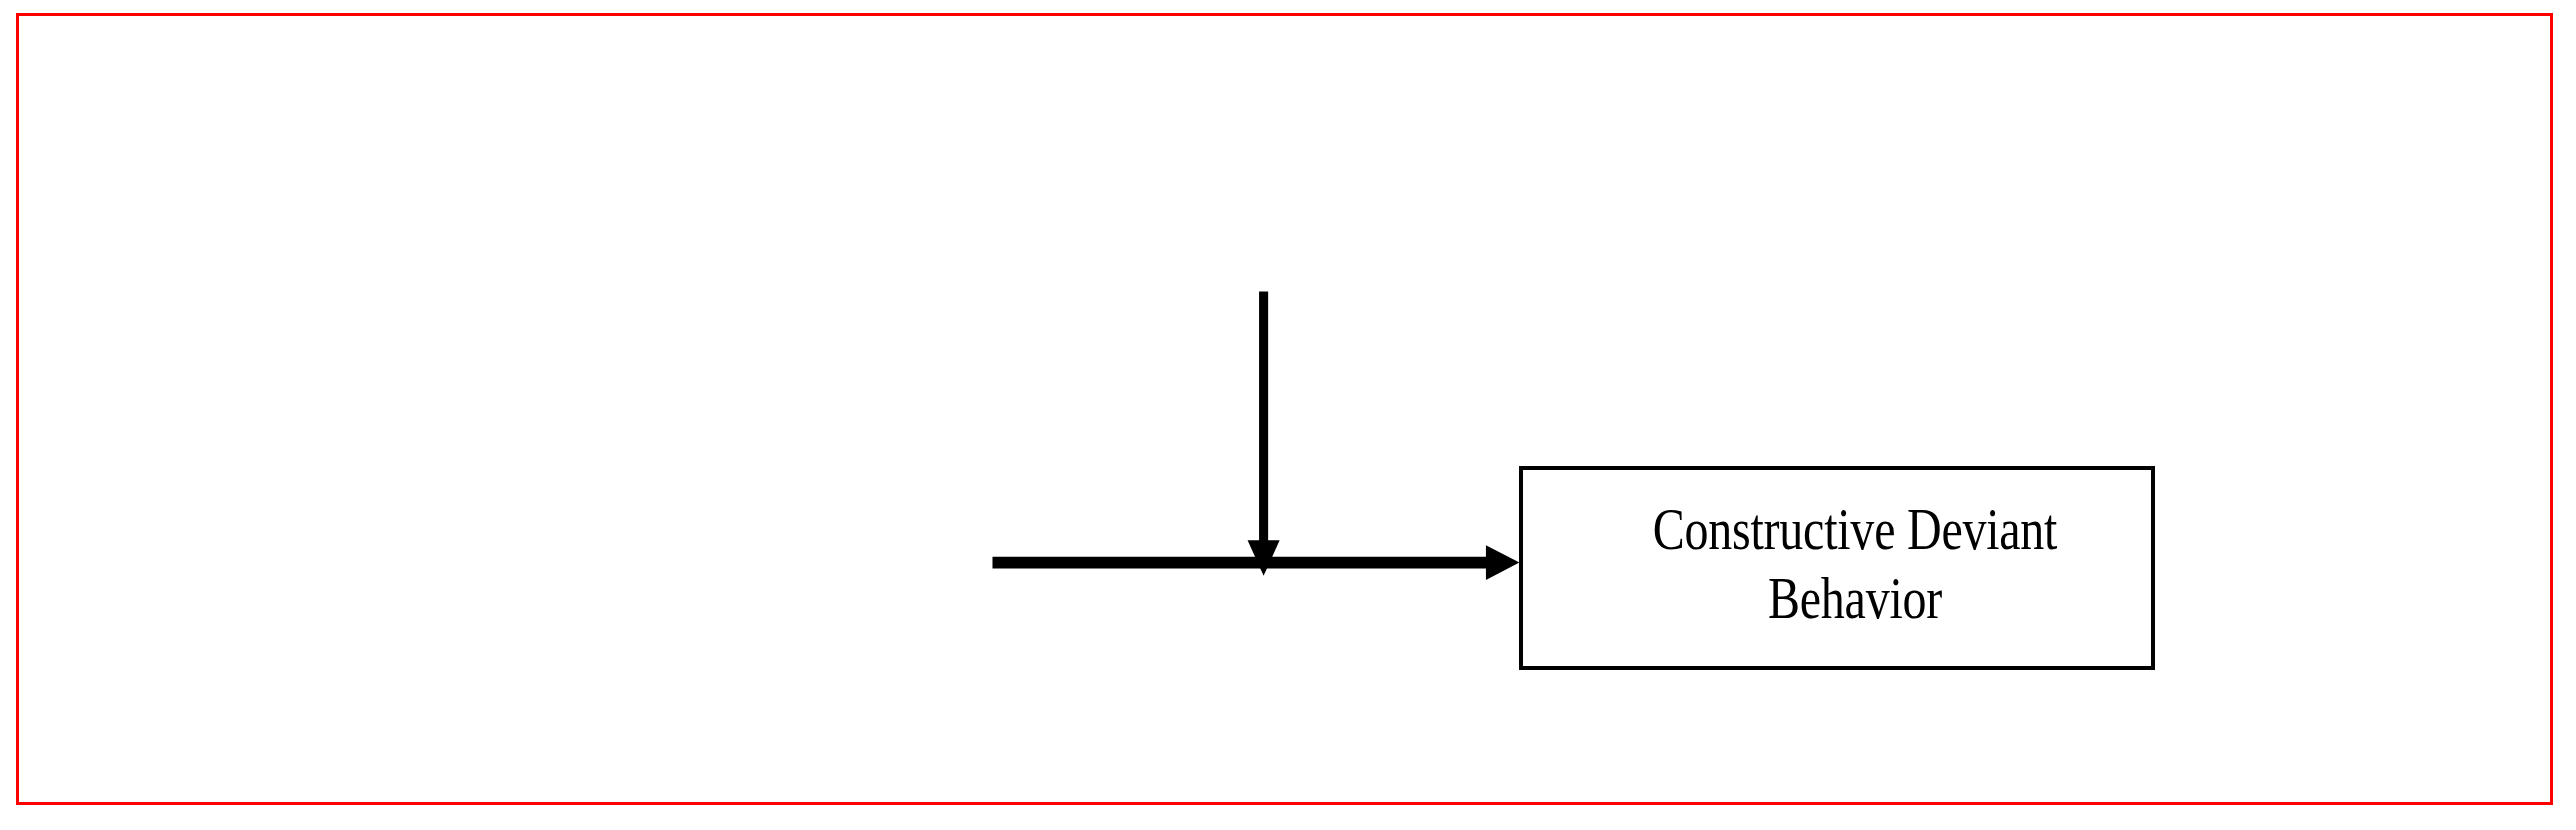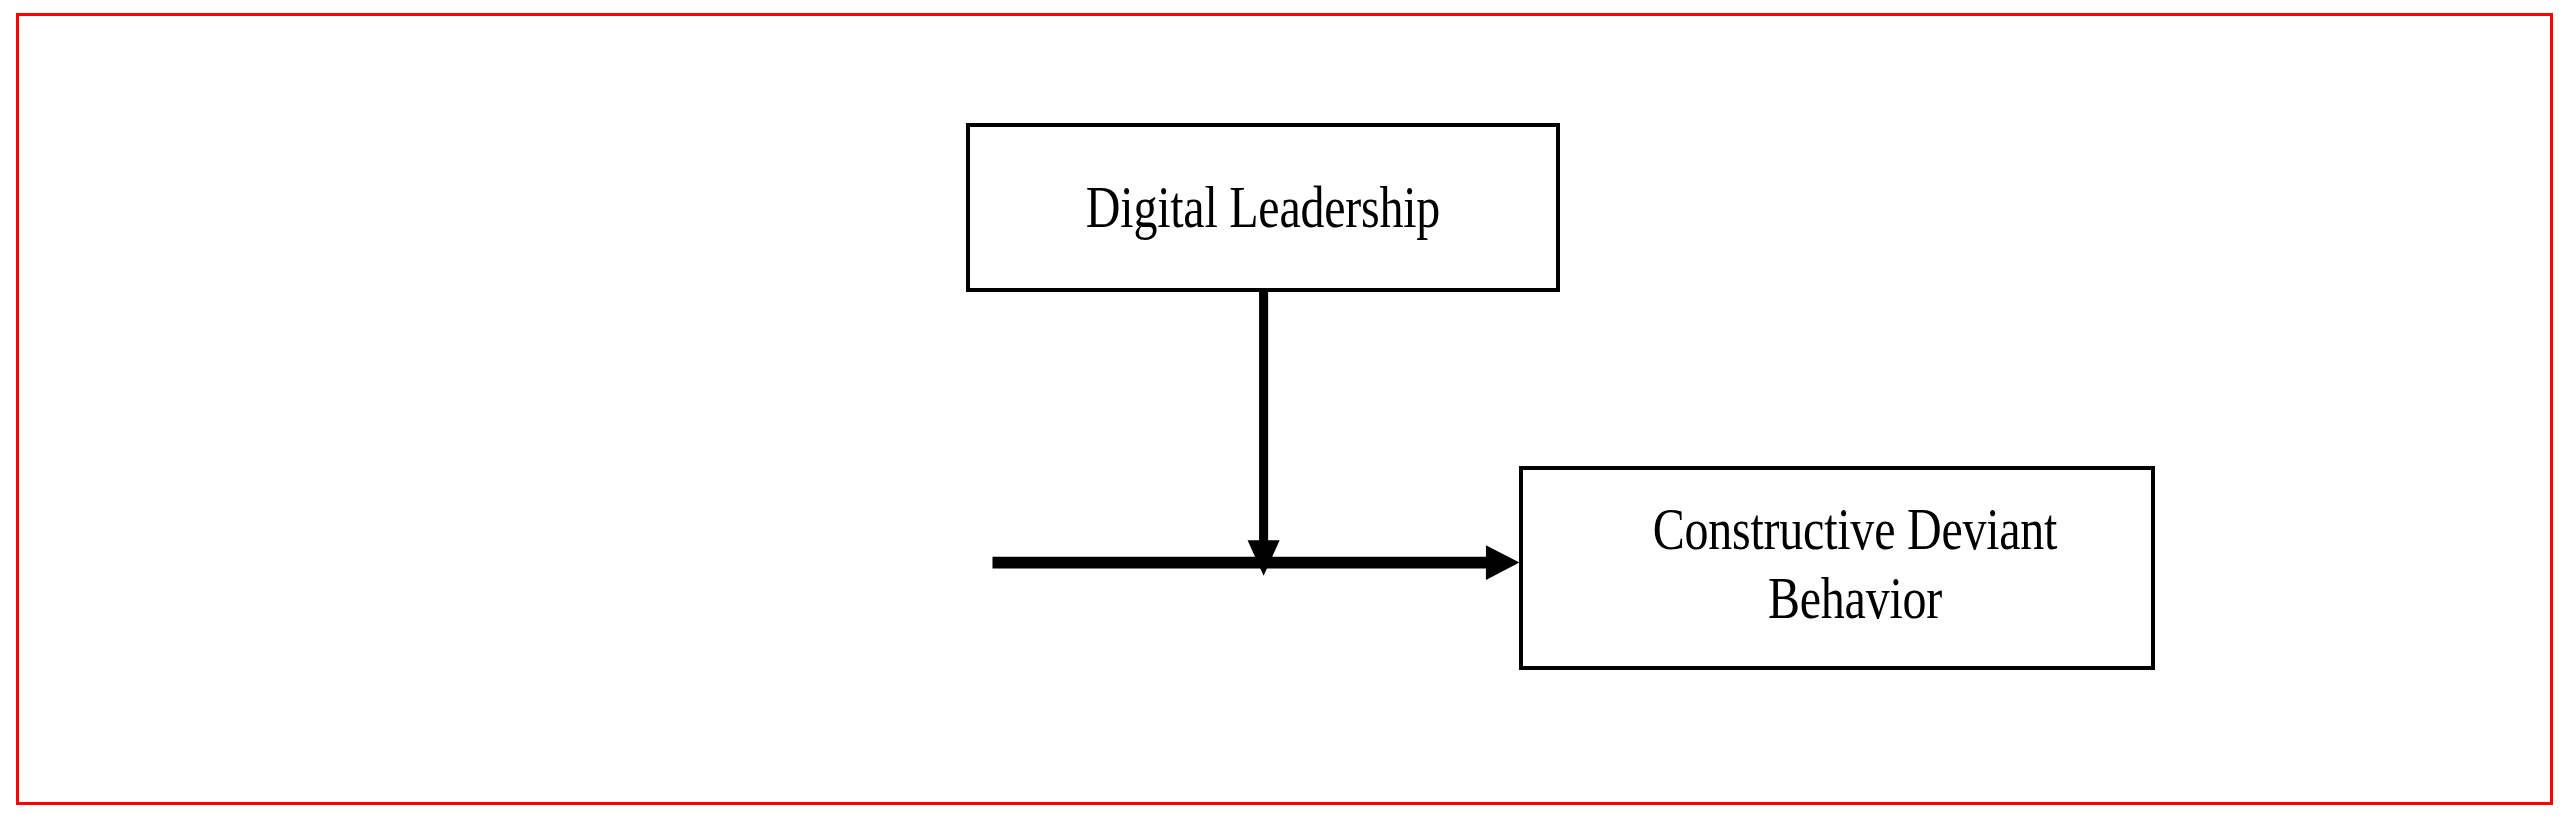--- a/index.html
+++ b/index.html
@@ -102,23 +102,20 @@
       <line x1="1813" y1="418" x2="1813" y2="790" stroke="#000000" stroke-width="13"></line>
       <polygon points="1790,775 1836,775 1813,826" fill="#000000"></polygon>
     </g>
 
     <g>
       <line x1="1424" y1="807" x2="2140" y2="807" stroke="#000000" stroke-width="17"></line>
       <polygon points="2132,782 2132,832 2180,807" fill="#000000"></polygon>
     </g>
   </svg>
 
-  <div class="node-box" id="box-digital-leadership">
-    <span class="node-label">Digital Leadership</span>
-  </div>
 
 
   <div class="node-box" id="box-constructive-deviant-behavior">
     <span class="node-label">Constructive Deviant
 Behavior</span>
   </div>
 
 </div>
 
 

